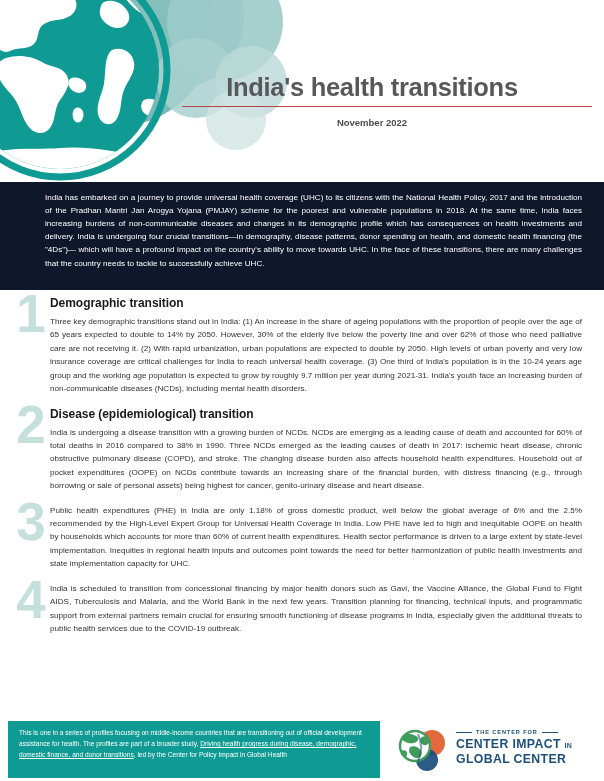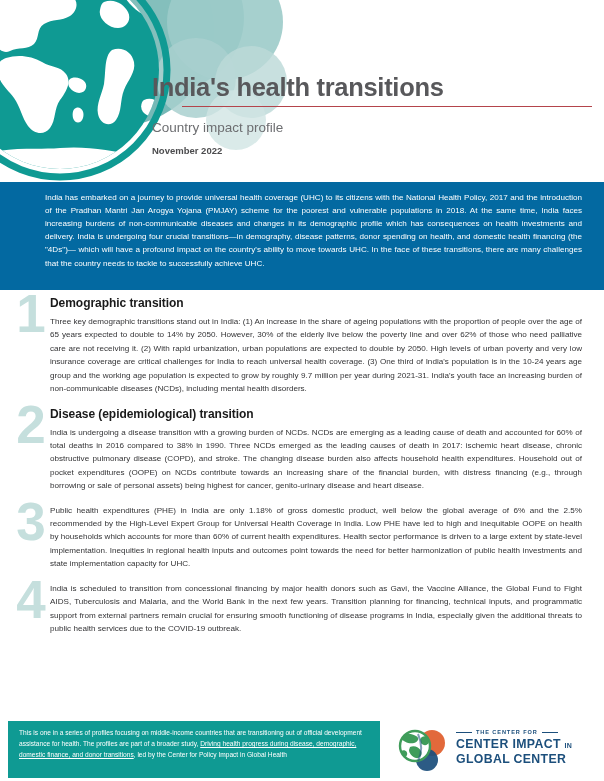--- a/index.html
+++ b/index.html
@@ -43,21 +43,21 @@
     left: -52px;
     top: -42px;
     width: 225px;
     height: 225px;
   }
 
   .title-block {
     position: absolute;
     right: 12px;
     top: 74px;
-    text-align: left;
+    text-align: center;
     width: 440px;
   }
 
   .main-title {
     font-size: 25.5px;
     font-weight: bold;
     color: #58585b;
     letter-spacing: -0.3px;
     line-height: 1.05;
     white-space: nowrap;
@@ -84,21 +84,21 @@
     font-weight: bold;
   }
 
   
   .intro-box {
     position: absolute;
     left: 0;
     top: 182px;
     width: 604px;
     height: 108px;
-    background: #0369a1;
+    background: #0f172a;
   }
 
   .intro-text {
     position: absolute;
     left: 45px;
     right: 22px;
     top: 9px;
     color: #ffffff;
     font-size: 8.1px;
     line-height: 1.62;
@@ -294,21 +294,20 @@
 
         <path d="M128 150 C133 148, 137 154, 135 160 C133 166, 127 166, 125 160 C124 155, 125 151, 128 150 Z"></path>
 
         <path d="M196 142 C204 138, 214 144, 212 152 C210 160, 200 160, 195 154 C192 150, 193 144, 196 142 Z"></path>
       </g>
     </svg>
 
     <div class="title-block">
       <div class="main-title">India's health transitions</div>
       <div class="title-rule"></div>
-      <div class="subtitle">Country impact profile</div>
       <div class="date-line">November 2022</div>
     </div>
   </div>
 
   <div class="intro-box">
     <div class="intro-text">India has embarked on a journey to provide universal health coverage (UHC) to its citizens with the National Health Policy, 2017 and the introduction of the Pradhan Mantri Jan Arogya Yojana (PMJAY) scheme for the poorest and vulnerable populations in 2018. At the same time, India faces increasing burdens of non-communicable diseases and changes in its demographic profile which has consequences on health investments and delivery. India is undergoing four crucial transitions—in demography, disease patterns, donor spending on health, and domestic health financing (the "4Ds")— which will have a profound impact on the country's ability to move towards UHC. In the face of these transitions, there are many challenges that the country needs to tackle to successfully achieve UHC.</div>
   </div>
 
   <div class="sections">
 

